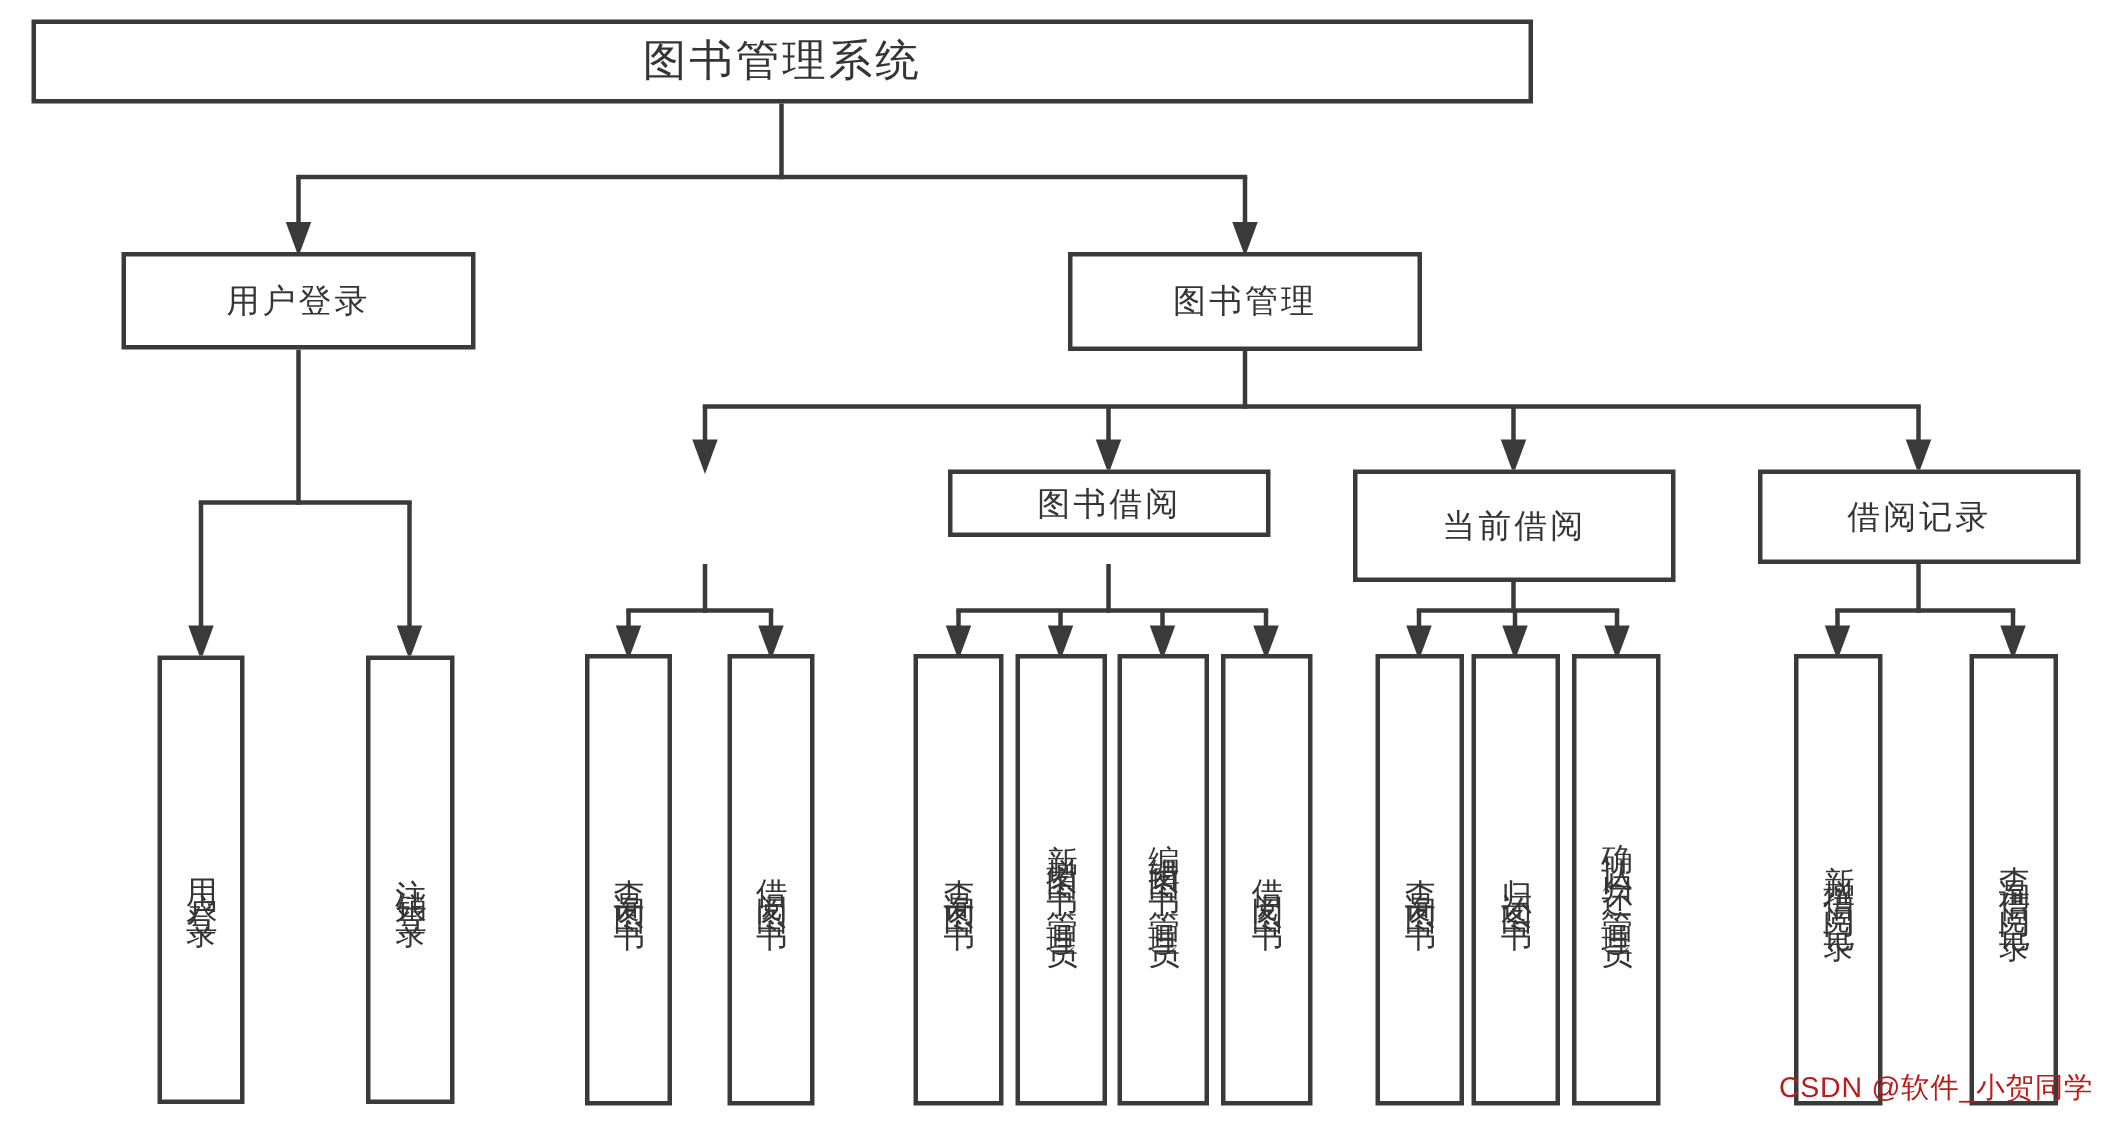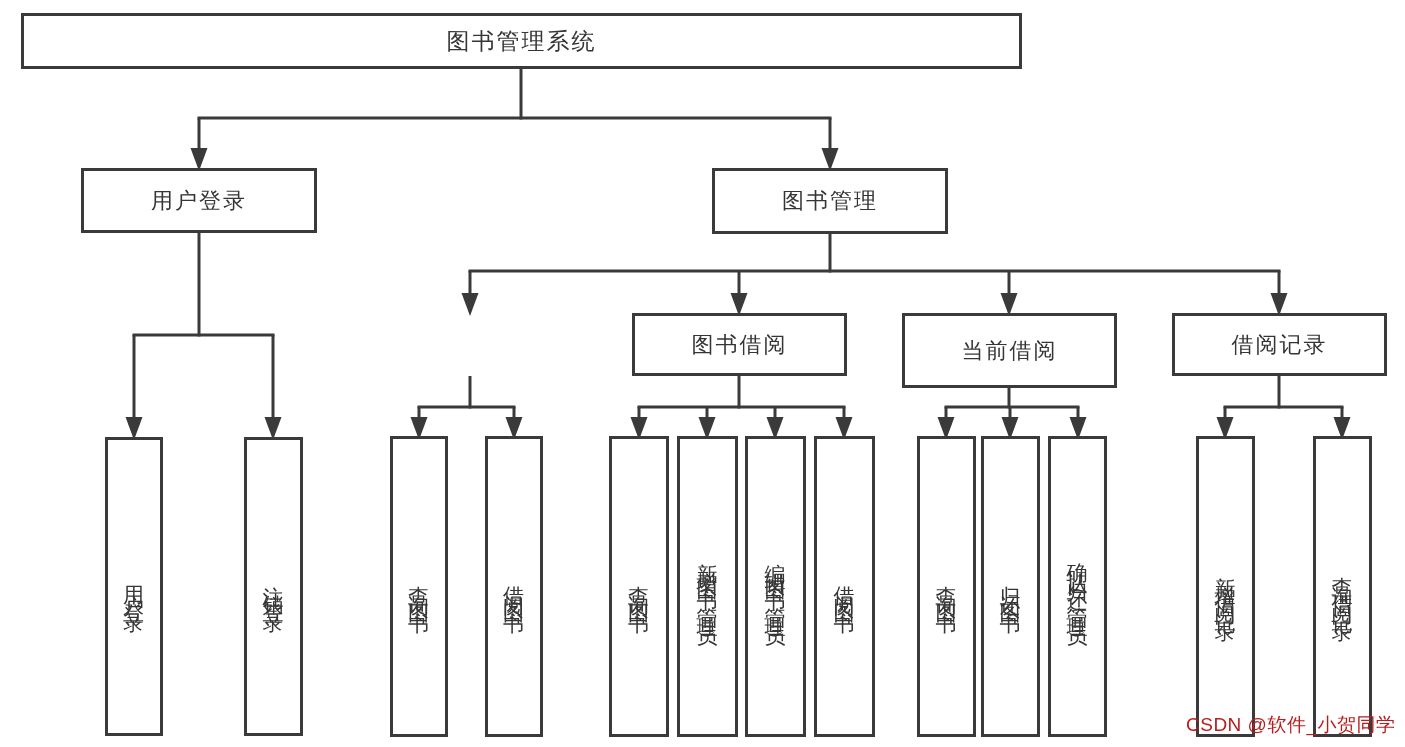--- a/index.html
+++ b/index.html
@@ -15,21 +15,21 @@
     position:absolute;
     box-sizing:border-box;
     background:#ffffff;
     border:3px solid #3a3a3a;
     display:flex;align-items:center;justify-content:center;
     color:#353535;
     z-index:2;
     text-align:center;
   }
   .hlabel{font-size:22px;letter-spacing:2px;white-space:nowrap;}
-  .title{font-size:23px;}
+  .title{font-size:29px;}
   .vlabel{
     writing-mode:vertical-rl;
     text-orientation:mixed;
     font-size:21px;
     letter-spacing:9px;
     line-height:1;
   }
   .watermark{
     position:absolute;
     left:1186px;top:712px;
@@ -118,21 +118,21 @@
     <span class="hlabel title">图书管理系统</span>
   </div>
 
   <div class="box" style="left:81px;top:168px;width:236px;height:65px;">
     <span class="hlabel">用户登录</span>
   </div>
   <div class="box" style="left:712px;top:168px;width:236px;height:66px;">
     <span class="hlabel">图书管理</span>
   </div>
 
-  <div class="box" style="left:632px;top:313px;width:215px;height:63px;">
+  <div class="box" style="left:632px;top:313px;width:215px;height:45px;">
     <span class="hlabel">图书借阅</span>
   </div>
   <div class="box" style="left:902px;top:313px;width:215px;height:75px;">
     <span class="hlabel">当前借阅</span>
   </div>
   <div class="box" style="left:1172px;top:313px;width:215px;height:63px;">
     <span class="hlabel">借阅记录</span>
   </div>
 
   <div class="box" style="left:105px;top:437px;width:58px;height:299px;">

